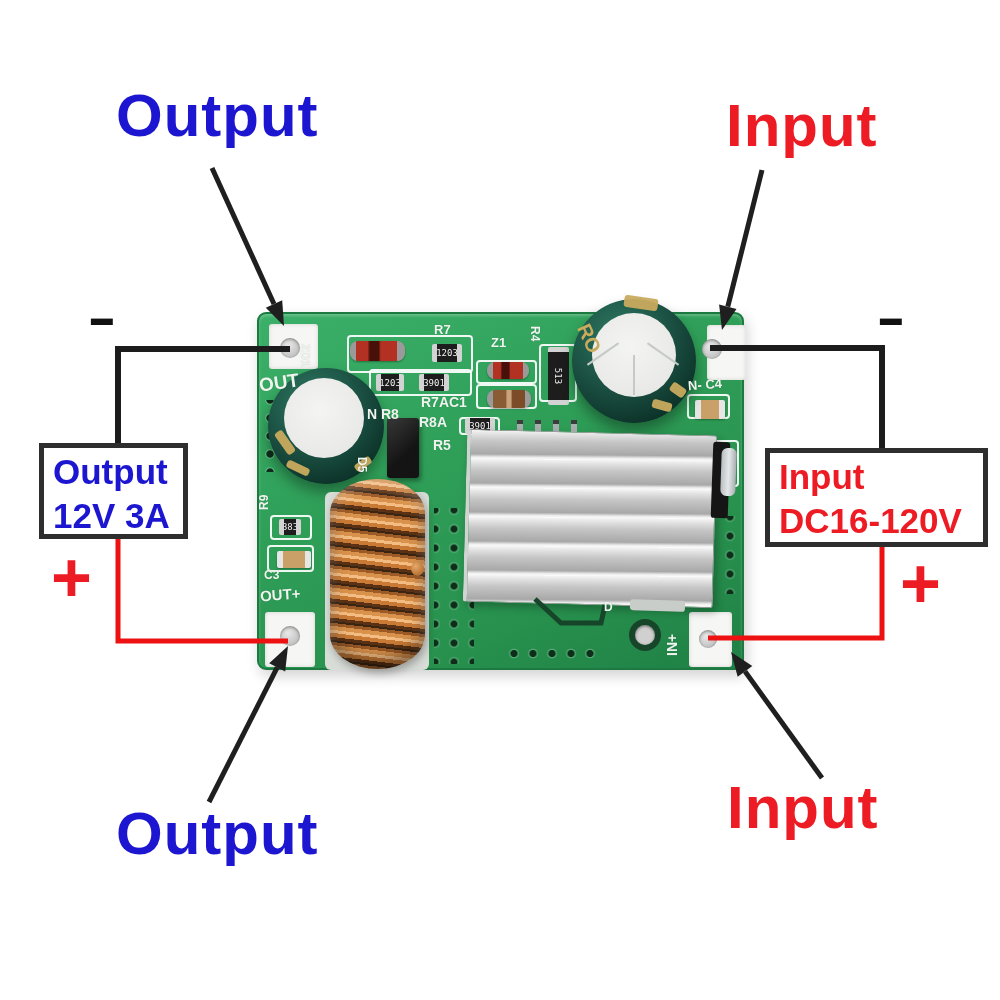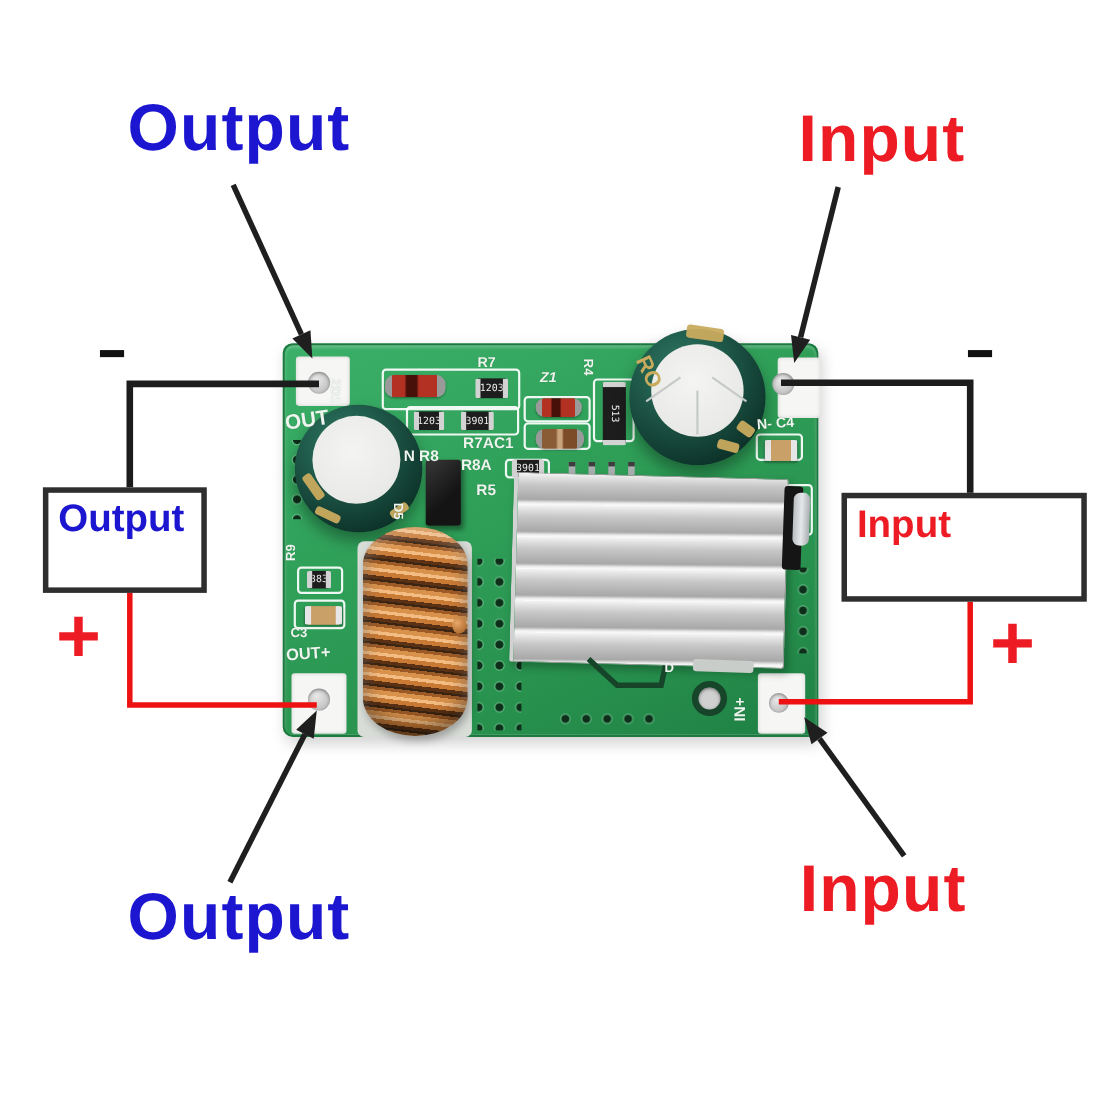--- a/index.html
+++ b/index.html
@@ -173,21 +173,21 @@
     <div class="hs-cap" style="left:462px;top:134px;width:15px;height:48px;"></div>
     <div class="silver-strip" style="left:371px;top:286px;width:55px;height:11px;"></div>
 
     <svg class="overlay" width="487" height="358" viewBox="0 0 487 358">
       <polyline points="276,285 302,309 342,309 346,291" stroke="#17452a" stroke-width="5" fill="none"></polyline>
     </svg>
 
     <span class="sk" style="left:0px;top:58px;font-size:19px;transform:rotate(-8deg);">OUT</span>
     <span class="sk" style="left:53px;top:30px;font-size:12px;transform:rotate(90deg);transform-origin:left top;">ZD1</span>
     <span class="sk" style="left:175px;top:8px;font-size:13px;">R7</span>
-    <span class="sk" style="left:232px;top:21px;font-size:13px;font-style:italic;">Z1</span>
+    <span class="sk" style="left:232px;top:21px;font-size:13px;">Z1</span>
     <span class="sk" style="left:283px;top:12px;font-size:12px;transform:rotate(90deg);transform-origin:left top;">R4</span>
     <span class="sk" style="left:429px;top:63px;font-size:13px;transform:rotate(-4deg);">N- C4</span>
     <span class="sk" style="left:108px;top:92px;font-size:14px;">N R8</span>
     <span class="sk" style="left:162px;top:80px;font-size:14px;">R7AC1</span>
     <span class="sk" style="left:160px;top:100px;font-size:14px;">R8A</span>
     <span class="sk" style="left:174px;top:123px;font-size:14px;">R5</span>
     <span class="sk" style="left:110px;top:143px;font-size:12px;transform:rotate(90deg);transform-origin:left top;">D5</span>
     <span class="sk" style="left:-2px;top:196px;font-size:12px;transform:rotate(-90deg);transform-origin:left top;">R9</span>
     <span class="sk" style="left:5px;top:254px;font-size:12px;">C3</span>
     <span class="sk" style="left:1px;top:272px;font-size:15px;transform:rotate(-4deg);">OUT+</span>
@@ -211,23 +211,25 @@
     <polygon class="arrow-head" points="731,652 752.3,666.1 737.7,676.7"></polygon>
   </svg>
 
   <div class="big-label blue" style="left:116px;top:86px;">Output</div>
   <div class="big-label red" style="left:726px;top:96px;">Input</div>
   <div class="big-label blue" style="left:116px;top:804px;">Output</div>
   <div class="big-label red" style="left:727px;top:778px;">Input</div>
 
   <div class="term-box" style="left:39px;top:443px;width:149px;height:96px;color:#1c16d1;">
     <div>Output</div>
+    <div>12V 3A</div>
   </div>
   <div class="term-box" style="left:765px;top:448px;width:223px;height:99px;color:#ed1c24;">
     <div>Input</div>
+    <div>DC16-120V</div>
   </div>
 
   <div class="minus" style="left:93px;top:290px;">-</div>
   <div class="minus" style="left:882px;top:290px;">-</div>
   <div class="plus" style="left:51px;top:543px;">+</div>
   <div class="plus" style="left:900px;top:549px;">+</div>
 
 </div>
 
 </body></html>

